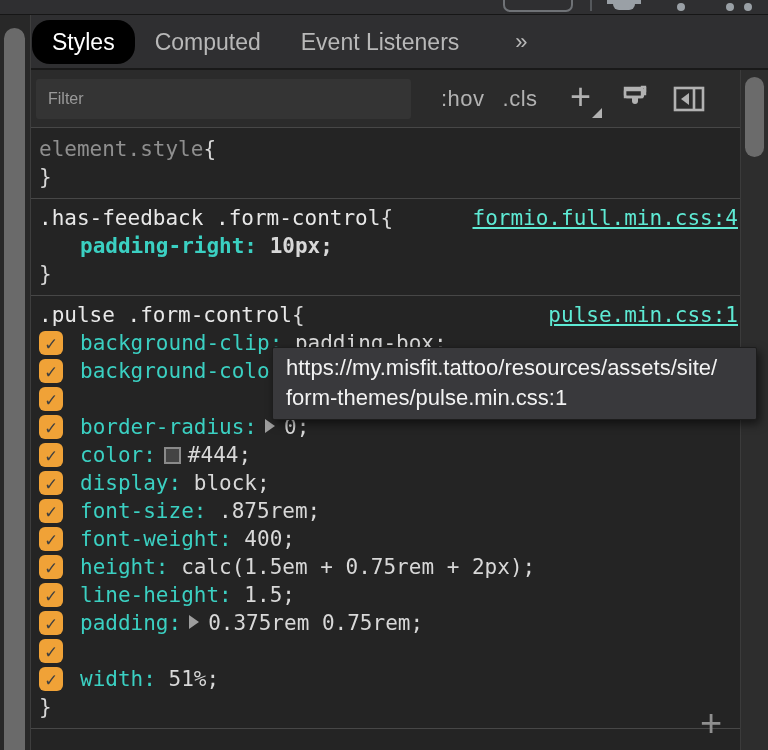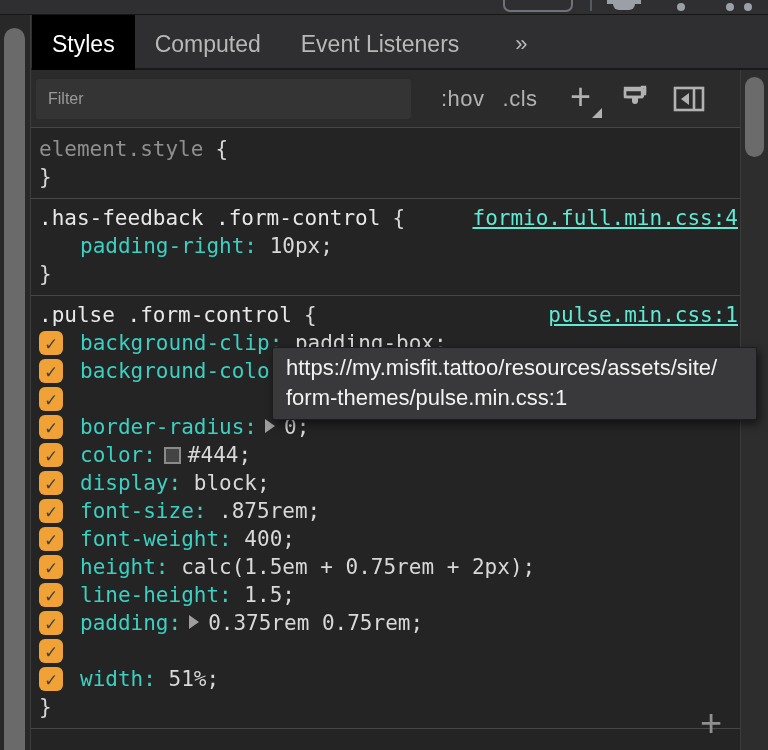--- a/index.html
+++ b/index.html
@@ -36,22 +36,22 @@
   }
 
   
   .main { position:absolute; left:31px; top:15px; width:737px; height:735px; }
 
   .tab-bar {
     height:55px; background:#2f2f31; border-bottom:2px solid #191919;
     display:flex; align-items:center; padding-left:1px;
   }
   .tab {
-    font-size:23px; color:#b8b8b8; padding:8px 20px; height:56px; line-height:44px;
-    white-space:nowrap; cursor:default;
+    font-size:23px; color:#b8b8b8; padding:0 20px; height:44px; line-height:44px;
+    white-space:nowrap; cursor:default;border-radius:18px;
   }
   .tab.active { background:#000; color:#fff; }
   .tab.overflow { margin-left:16px; font-size:22px; }
 
   .toolbar {
     height:58px; background:#2b2b2b; border-bottom:1px solid #474747;
     display:flex; align-items:center; position:relative;
   }
   .filter-input {
     margin-left:5px; width:375px; height:40px; background:#343434; border:none; outline:none;
@@ -69,27 +69,27 @@
     border-left:10px solid transparent; border-bottom:10px solid #b2b2b2;
   }
   .icon-btn { margin-left:22px; display:flex; align-items:center; }
 
   
   .content {
     position:absolute; left:0; top:115px; width:709px; height:620px;
     font-family:"DejaVu Sans Mono", monospace; font-size:21px; color:#d8d8d8;
   }
   .rule-section { border-bottom:1px solid #474747; padding:5px 2px 7px 8px; }
-  .rule-header { display:flex; align-items:center; min-height:28px; line-height:28px;gap:12px; }
+  .rule-header { display:flex; align-items:center; min-height:28px; line-height:28px; }
   .selector { color:#e8e8e8; white-space:pre; }
   .selector.muted { color:#8f8f8f; }
   .brace { color:#d8d8d8; }
   .source-link { margin-left:auto; color:#5eead4; text-decoration:underline; white-space:nowrap; }
   .decl-row { display:flex; align-items:flex-start; min-height:28px; line-height:28px; }
-  .decl-row.no-box { padding-left:41px; }
+  .decl-row.no-box { padding-left:41px;font-weight:bold; }
   .checkbox {
     flex:none; width:24px; height:24px; margin:2px 17px 0 0; background:#f0a237;
     border-radius:6px; color:#414141; font-size:19px; font-weight:bold;
     display:flex; align-items:center; justify-content:center;
   }
   .prop { color:#3bd0c2; white-space:pre; }
   .val { color:#d8d8d8; white-space:pre-wrap; word-break:break-all; }
   .arrow {
     display:inline-block; width:0; height:0; margin:0 9px 1px 8px;
     border-top:7px solid transparent; border-bottom:7px solid transparent;

